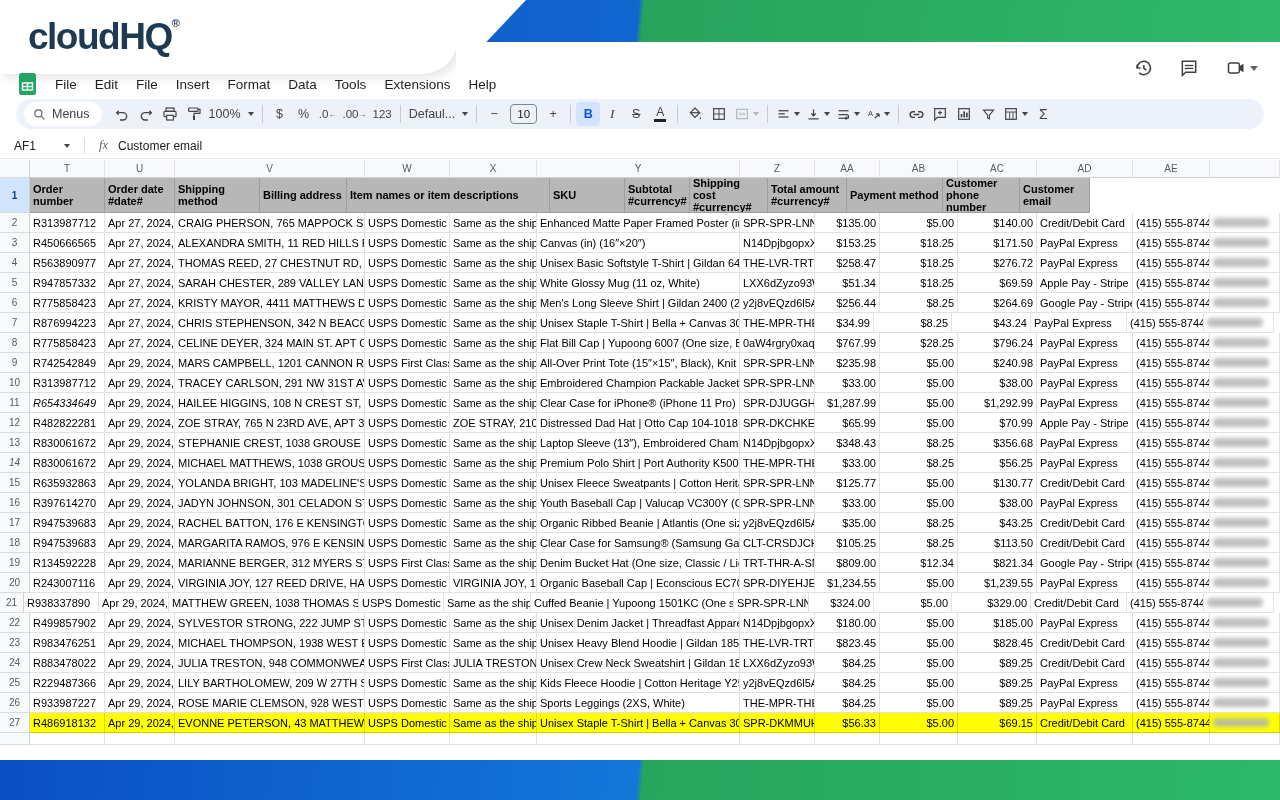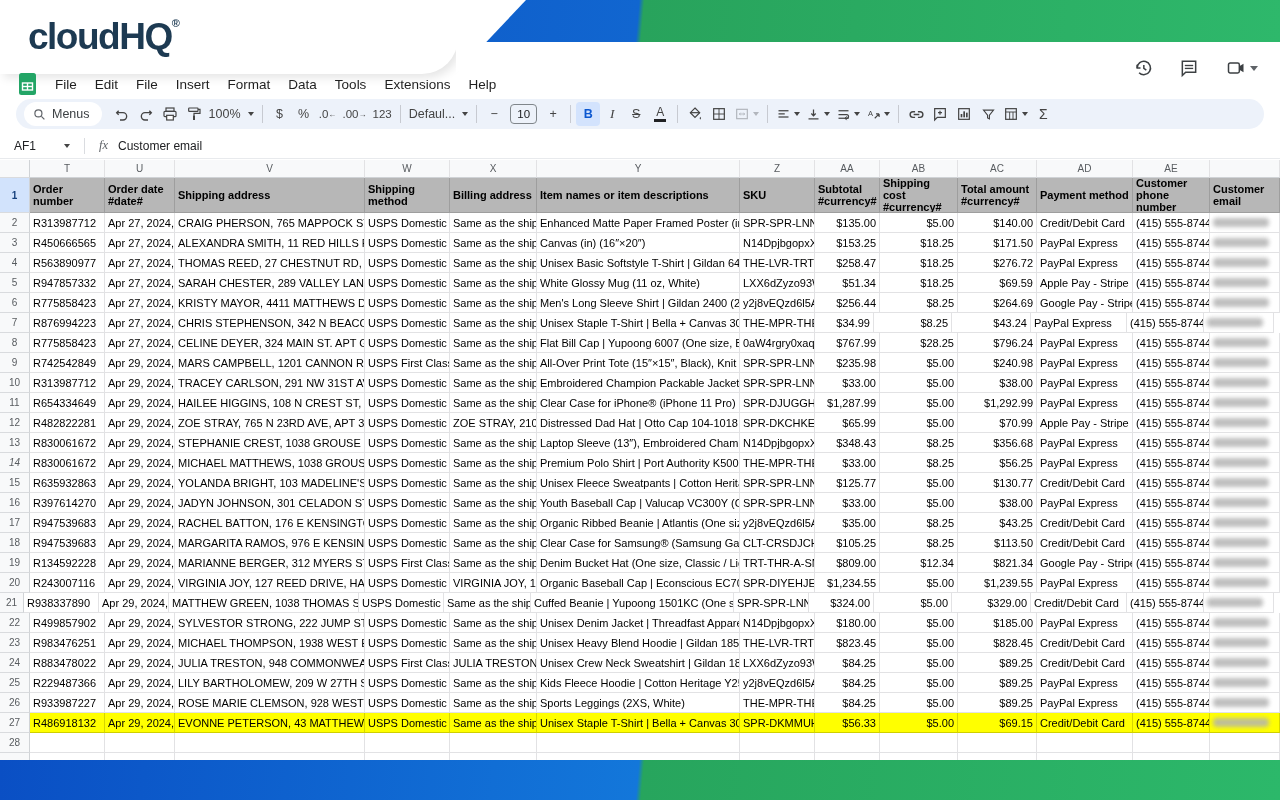--- a/index.html
+++ b/index.html
@@ -322,21 +322,20 @@
       <div class="cell colletter" style="width: 78px;">AB</div>
       <div class="cell colletter" style="width: 79px;">AC</div>
       <div class="cell colletter" style="width: 96px;">AD</div>
       <div class="cell colletter" style="width: 77px;">AE</div>
       <div class="cell colletter" style="width: 70px;"></div>
     </div>
     <div class="grow hdr">
       <div class="cell rowhead sel" style="width: 30px;">1</div>
       <div class="cell hcell" style="width: 75px;">Order number</div>
       <div class="cell hcell" style="width: 70px;">Order date #date#</div>
-      <div class="cell hcell" style="width: 190px;">Shipping address</div>
       <div class="cell hcell" style="width: 85px;">Shipping method</div>
       <div class="cell hcell" style="width: 87px;">Billing address</div>
       <div class="cell hcell" style="width: 203px;">Item names or item descriptions</div>
       <div class="cell hcell" style="width: 75px;">SKU</div>
       <div class="cell hcell" style="width: 65px;">Subtotal #currency#</div>
       <div class="cell hcell" style="width: 78px;">Shipping cost #currency#</div>
       <div class="cell hcell" style="width: 79px;">Total amount #currency#</div>
       <div class="cell hcell" style="width: 96px;">Payment method</div>
       <div class="cell hcell" style="width: 77px;">Customer phone number</div>
       <div class="cell hcell" style="width: 70px;">Customer email</div>
@@ -498,21 +497,21 @@
       <div class="cell dcell num" style="width: 78px;">$5.00</div>
       <div class="cell dcell num" style="width: 79px;">$38.00</div>
       <div class="cell dcell" style="width: 96px;">PayPal Express</div>
       <div class="cell dcell" style="width: 77px;">(415) 555-8744</div>
       <div class="cell dcell" style="width: 70px;">
         <div class="blur-blob"></div>
       </div>
     </div>
     <div class="grow data">
       <div class="cell rowhead" style="width: 30px;">11</div>
-      <div class="cell dcell" style="width: 75px;">R654334649</div>
+      <div class="cell dcell" style="width: 75px; font-style: italic;">R654334649</div>
       <div class="cell dcell" style="width: 70px;">Apr 29, 2024, 13</div>
       <div class="cell dcell" style="width: 190px;">HAILEE HIGGINS, 108 N CREST ST, 1</div>
       <div class="cell dcell" style="width: 85px;">USPS Domestic</div>
       <div class="cell dcell" style="width: 87px;">Same as the ship</div>
       <div class="cell dcell" style="width: 203px;">Clear Case for iPhone® (iPhone 11 Pro)</div>
       <div class="cell dcell" style="width: 75px;">SPR-DJUGGHA</div>
       <div class="cell dcell num" style="width: 65px;">$1,287.99</div>
       <div class="cell dcell num" style="width: 78px;">$5.00</div>
       <div class="cell dcell num" style="width: 79px;">$1,292.99</div>
       <div class="cell dcell" style="width: 96px;">PayPal Express</div>
@@ -801,36 +800,20 @@
       <div class="cell dcell" style="width: 203px;">Unisex Staple T-Shirt | Bella + Canvas 30</div>
       <div class="cell dcell" style="width: 75px;">SPR-DKMMUHI</div>
       <div class="cell dcell num" style="width: 65px;">$56.33</div>
       <div class="cell dcell num" style="width: 78px;">$5.00</div>
       <div class="cell dcell num" style="width: 79px;">$69.15</div>
       <div class="cell dcell" style="width: 96px;">Credit/Debit Card</div>
       <div class="cell dcell" style="width: 77px;">(415) 555-8744</div>
       <div class="cell dcell" style="width: 70px;">
         <div class="blur-blob"></div>
       </div>
-    </div>
-    <div class="grow r28">
-      <div class="cell rowhead" style="width: 30px;">28</div>
-      <div class="cell dcell" style="width: 75px;"></div>
-      <div class="cell dcell" style="width: 70px;"></div>
-      <div class="cell dcell" style="width: 190px;"></div>
-      <div class="cell dcell" style="width: 85px;"></div>
-      <div class="cell dcell" style="width: 87px;"></div>
-      <div class="cell dcell" style="width: 203px;"></div>
-      <div class="cell dcell" style="width: 75px;"></div>
-      <div class="cell dcell" style="width: 65px;"></div>
-      <div class="cell dcell" style="width: 78px;"></div>
-      <div class="cell dcell" style="width: 79px;"></div>
-      <div class="cell dcell" style="width: 96px;"></div>
-      <div class="cell dcell" style="width: 77px;"></div>
-      <div class="cell dcell" style="width: 70px;"></div>
     </div>
     <div class="grow r29">
       <div class="cell rowhead" style="width: 30px;"></div>
       <div class="cell dcell" style="width: 75px;"></div>
       <div class="cell dcell" style="width: 70px;"></div>
       <div class="cell dcell" style="width: 190px;"></div>
       <div class="cell dcell" style="width: 85px;"></div>
       <div class="cell dcell" style="width: 87px;"></div>
       <div class="cell dcell" style="width: 203px;"></div>
       <div class="cell dcell" style="width: 75px;"></div>

